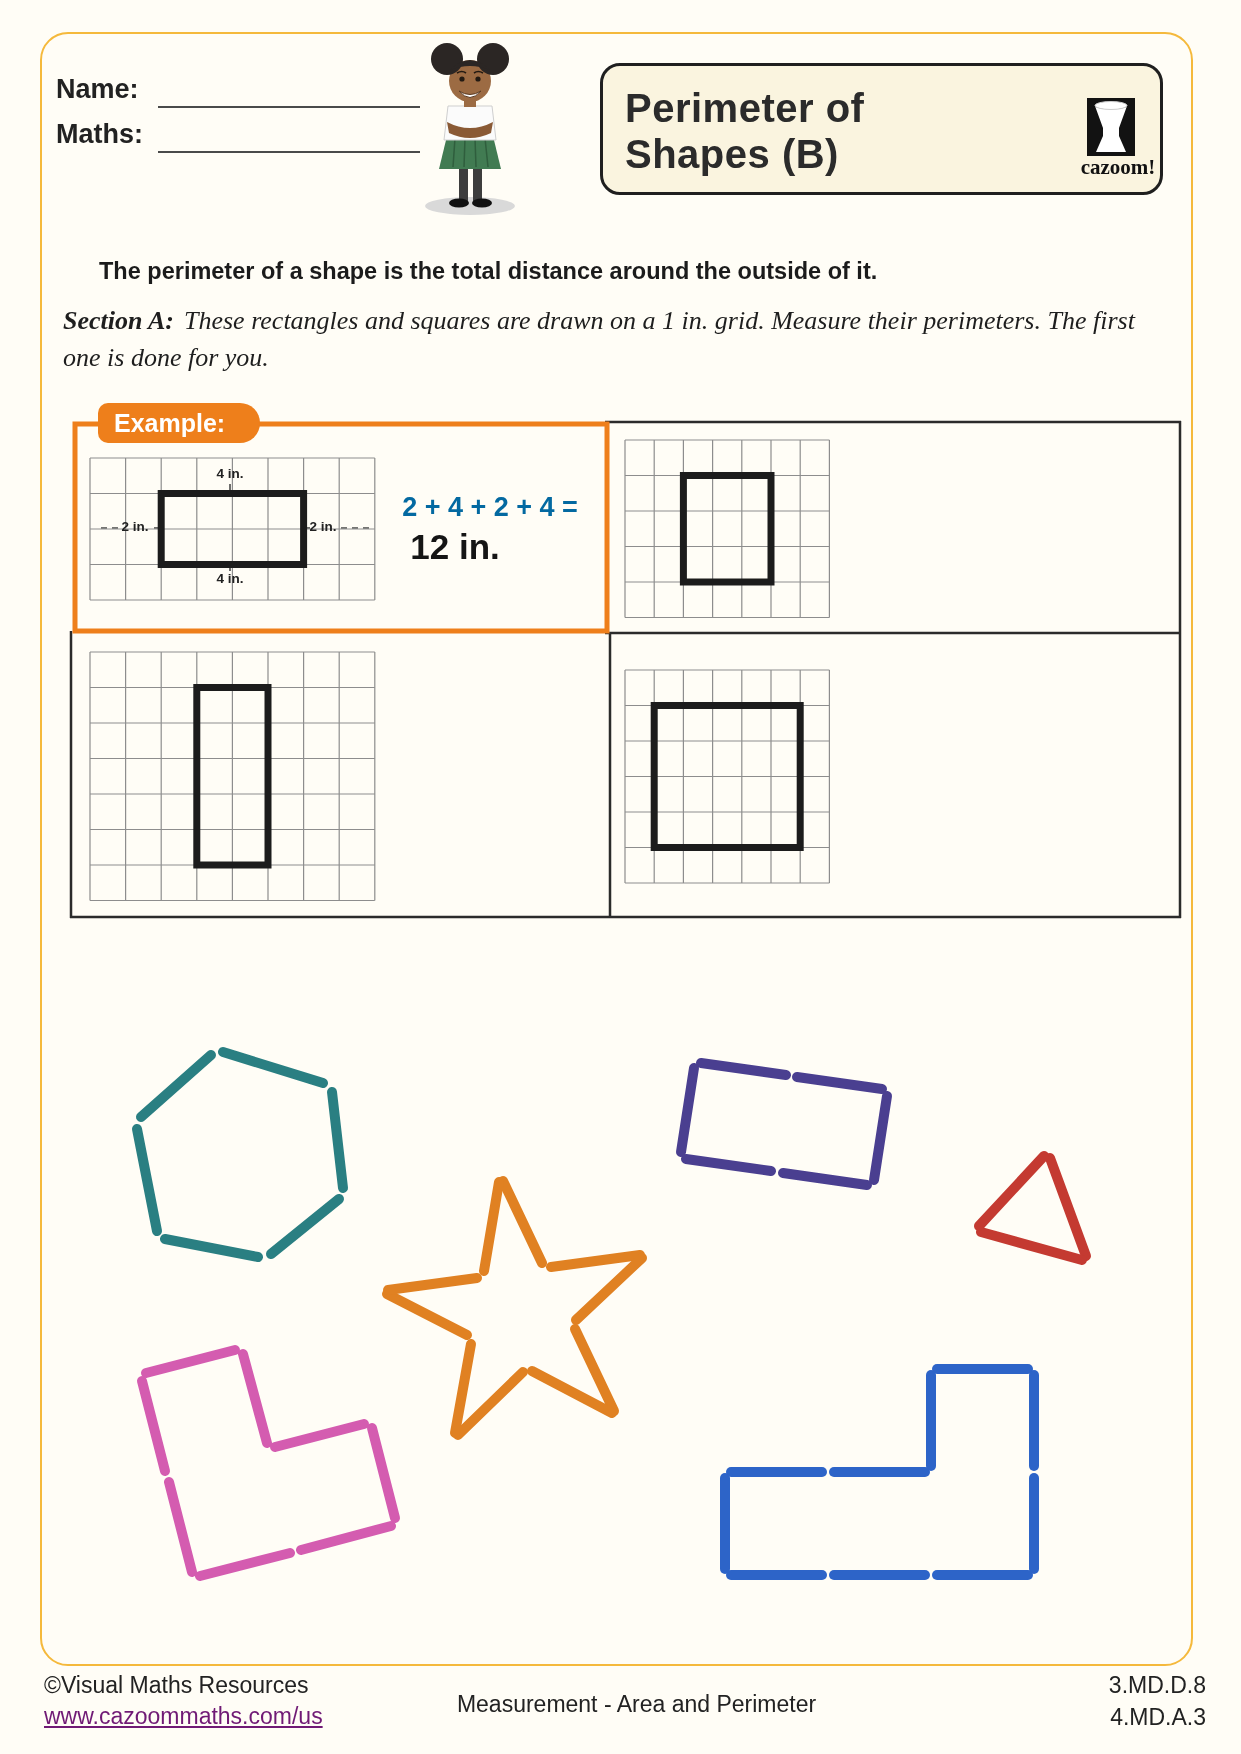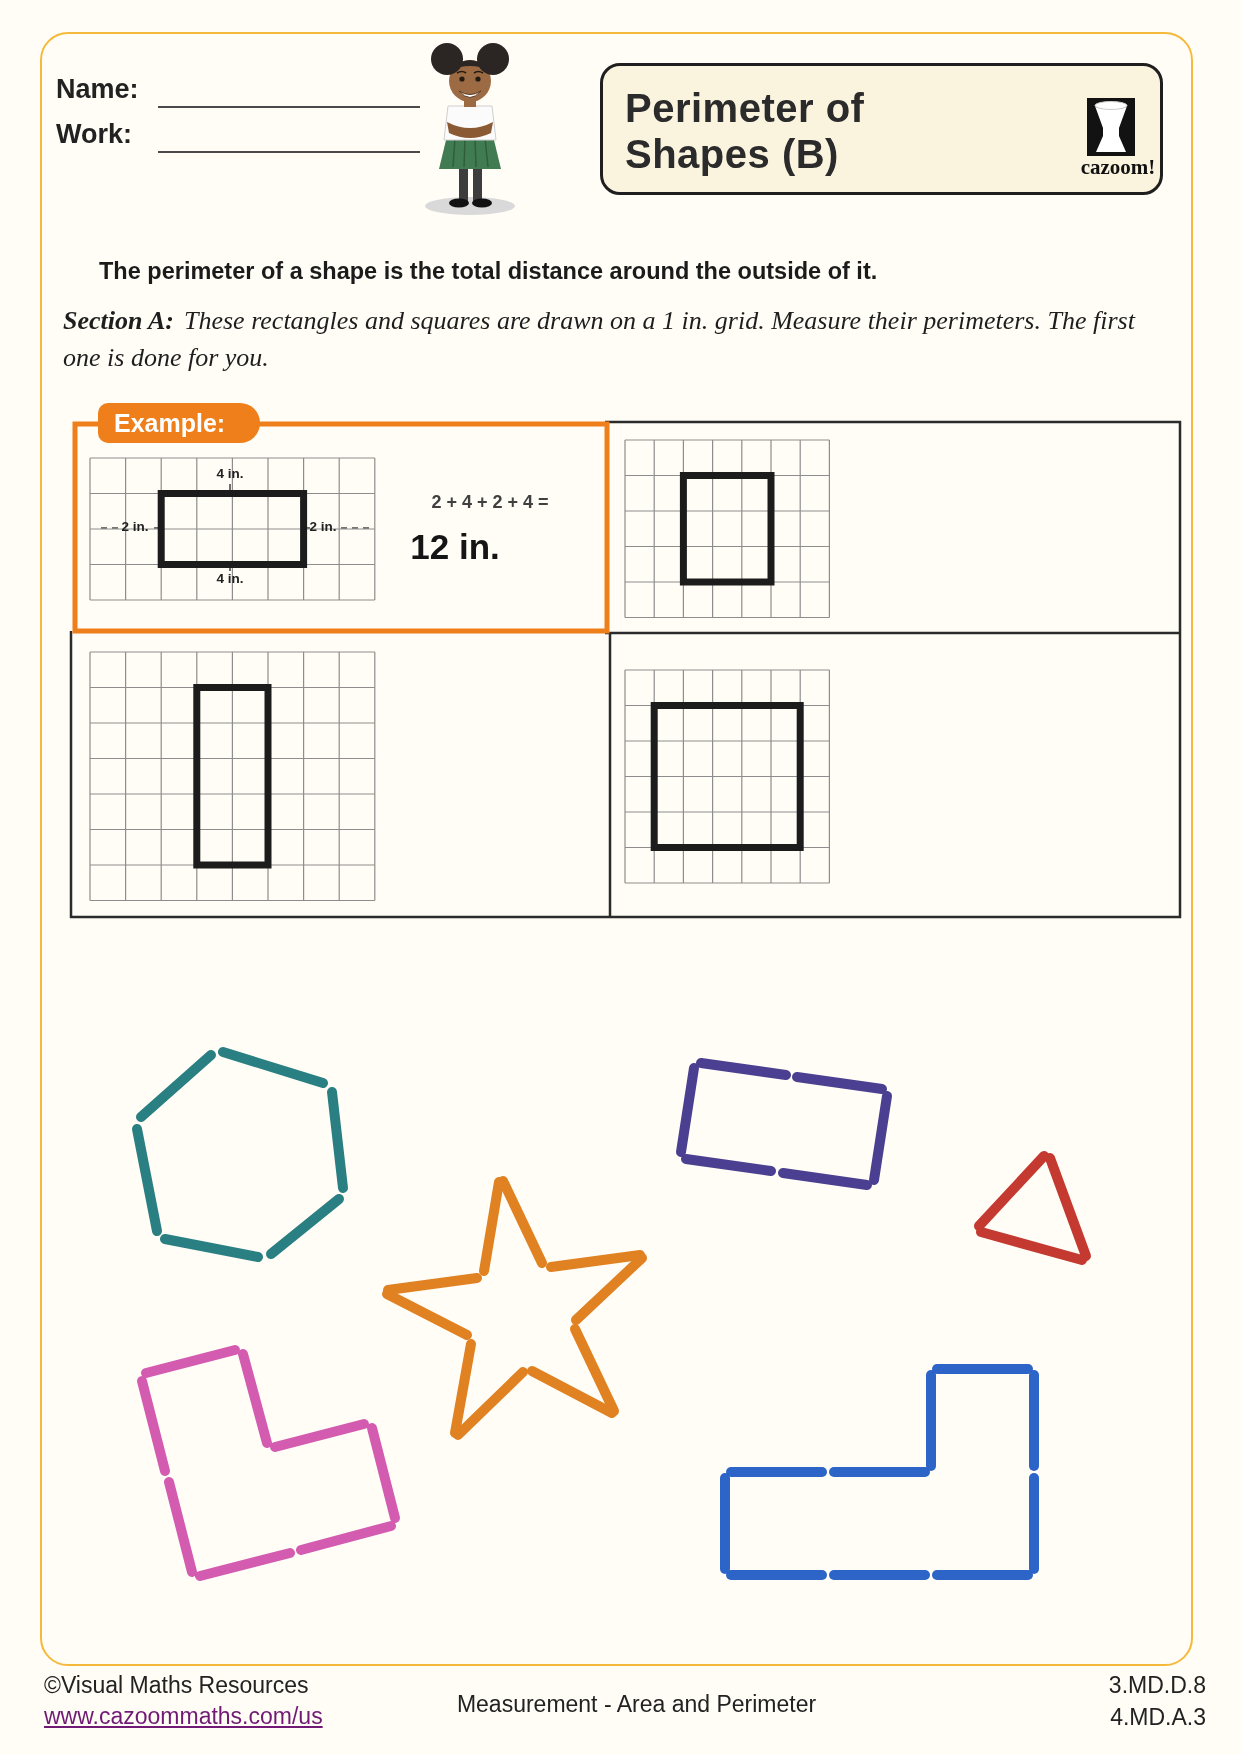--- a/index.html
+++ b/index.html
@@ -17,37 +17,37 @@
   .title-line{position:absolute;left:625px;z-index:3;font-size:40px;font-weight:bold;color:#2b2b2b;letter-spacing:.5px;margin-top:8px;}
   #intro{font-size:23.5px;font-weight:bold;color:#1b1b1b;margin-left:36px;}
   .section-text{position:absolute;z-index:3;font-family:"Liberation Serif",serif;font-size:26px;
       color:#1e1e1e;line-height:1.42;white-space:normal;}
   .section-label{font-weight:bold;font-style:italic;margin-right:10px;}
   .section-body{font-style:italic;}
   #example-tab{position:absolute;left:98px;top:403px;width:162px;height:40px;z-index:4;
       background:#EE7F1B;border-radius:10px 20px 20px 10px;color:#fff;font-size:25px;font-weight:bold;
       line-height:40px;padding-left:16px;box-sizing:border-box;}
   .grid-label{position:absolute;z-index:3;font-size:13.5px;font-weight:bold;color:#222;text-align:center;}
-  .eq{font-size:18px;font-weight:bold;text-align:center;color:#404040;}
+  .eq{font-size:27px;font-weight:bold;text-align:center;color:#0369a1;}
   .answer{font-size:35px;font-weight:bold;text-align:center;color:#151515;}
   .footer-text{font-size:23px;color:#222;}
   #footer-url{color:#701a75;text-decoration:underline;}
   .right-align{text-align:right;}
   .center-align{text-align:center;padding-left:16px;}
 </style>
 </head>
 <body>
 
 <div id="page">
 
   <div id="page-border"></div>
 
   <div class="txt hdr-label" style="left:56px;top:74px;">Name:</div>
   <div class="write-line" style="left:158px;top:76px;width:262px;"></div>
-  <div class="txt hdr-label" style="left:56px;top:119px;">Work:</div>
+  <div class="txt hdr-label" style="left:56px;top:119px;">Maths:</div>
   <div class="write-line" style="left:158px;top:121px;width:262px;"></div>
 
   <svg class="abs" style="left:400px;top:36px;z-index:3;" width="135" height="182" viewBox="0 0 135 182">
     <ellipse cx="70" cy="170" rx="45" ry="9" fill="#d9d9d9"></ellipse>
     <rect x="59" y="126" width="9" height="40" fill="#3d3d3d"></rect>
     <rect x="73" y="126" width="9" height="40" fill="#3d3d3d"></rect>
     <ellipse cx="59" cy="167" rx="10" ry="4.5" fill="#111"></ellipse>
     <ellipse cx="82" cy="167" rx="10" ry="4.5" fill="#111"></ellipse>
     <path d="M47,100 L93,100 L101,133 L39,133 Z" fill="#417B52"></path>
     <path d="M55,102 L53,131 M65,102 L64,131 M75,102 L76,131 M85,102 L88,131" stroke="#2F5E3D" stroke-width="1.5" fill="none"></path>

